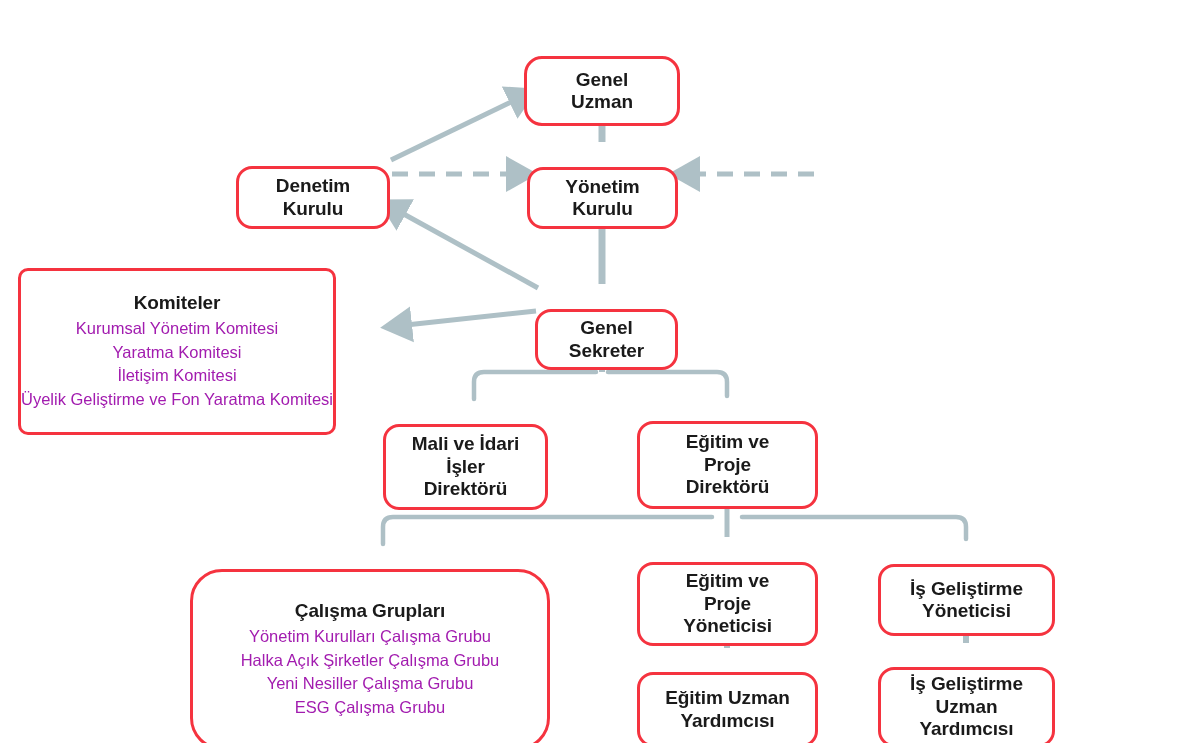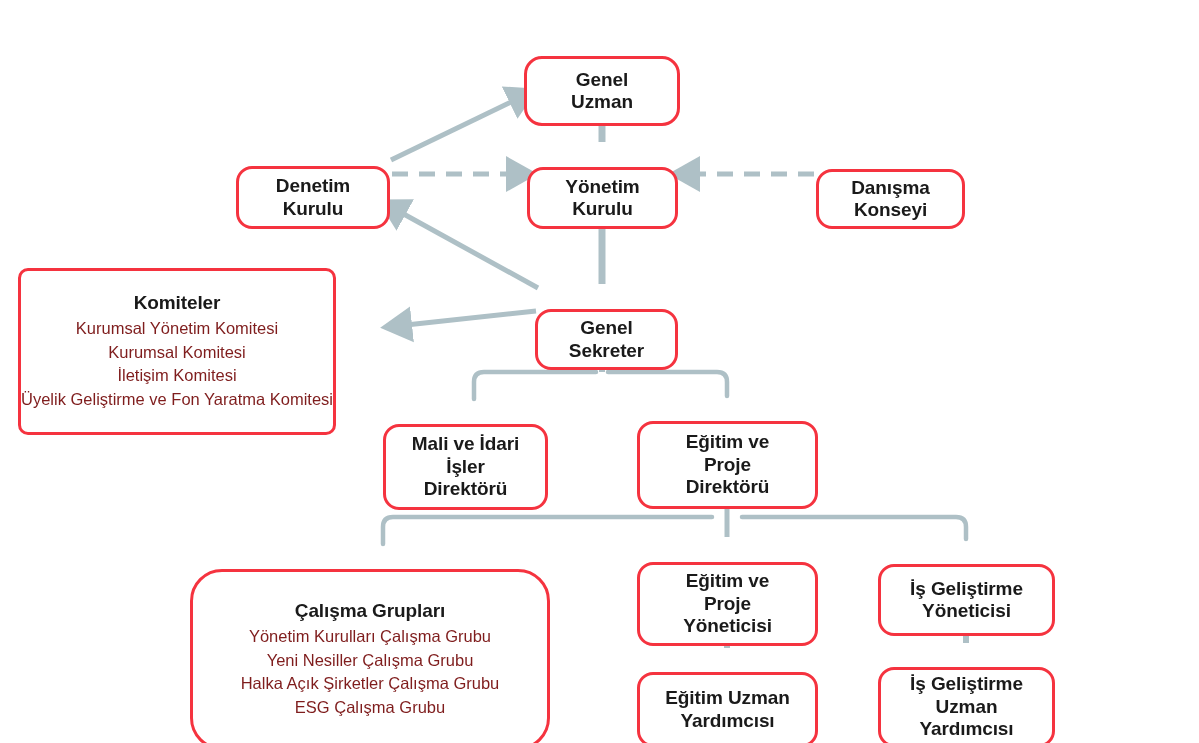--- a/index.html
+++ b/index.html
@@ -51,21 +51,21 @@
     font-size: 19px;
   }
   .node.group .title {
     font-size: 19px;
     margin-bottom: 3px;
   }
   .node.group .item {
     font-size: 16.5px;
     font-weight: normal;
     line-height: 1.42;
-    color: #7f1d1d;
+    color: #a21caf;
     white-space: nowrap;
   }
   
   #n-genel-kurul      { left: 524px; top: 32px;  width: 156px; height: 70px;  border-radius: 18px; }
   #n-denetim-kurulu   { left: 236px; top: 142px; width: 154px; height: 63px;  border-radius: 16px; }
   #n-yonetim-kurulu   { left: 527px; top: 143px; width: 151px; height: 62px;  border-radius: 16px; }
   #n-danisma-konseyi  { left: 816px; top: 145px; width: 149px; height: 60px;  border-radius: 16px; }
   #n-komiteler        { left: 18px;  top: 244px; width: 318px; height: 167px; border-radius: 10px; }
   #n-genel-sekreter   { left: 535px; top: 285px; width: 143px; height: 61px;  border-radius: 16px; }
   #n-mali-direktor    { left: 383px; top: 400px; width: 165px; height: 86px;  border-radius: 16px; }
@@ -134,31 +134,25 @@
     </div>
   </div>
 
   <div class="node simple" id="n-yonetim-kurulu">
     <div class="title">
       <span>Yönetim</span><br>
       <span>Kurulu</span>
     </div>
   </div>
 
-  <div class="node simple" id="n-danisma-konseyi">
-    <div class="title">
-      <span>Danışma</span><br>
-      <span>Konseyi</span>
-    </div>
-  </div>
 
   <div class="node group" id="n-komiteler">
     <div class="title">Komiteler</div>
     <div class="item">Kurumsal Yönetim Komitesi</div>
-    <div class="item">Kurumsal Komitesi</div>
+    <div class="item">Yaratma Komitesi</div>
     <div class="item">İletişim Komitesi</div>
     <div class="item">Üyelik Geliştirme ve Fon Yaratma Komitesi</div>
   </div>
 
   <div class="node simple" id="n-genel-sekreter">
     <div class="title">
       <span>Genel</span><br>
       <span>Sekreter</span>
     </div>
   </div>
@@ -175,22 +169,22 @@
     <div class="title">
       <span>Eğitim ve</span><br>
       <span>Proje</span><br>
       <span>Direktörü</span>
     </div>
   </div>
 
   <div class="node group" id="n-calisma-gruplari">
     <div class="title">Çalışma Grupları</div>
     <div class="item">Yönetim Kurulları Çalışma Grubu</div>
+    <div class="item">Halka Açık Şirketler Çalışma Grubu</div>
     <div class="item">Yeni Nesiller Çalışma Grubu</div>
-    <div class="item">Halka Açık Şirketler Çalışma Grubu</div>
     <div class="item">ESG Çalışma Grubu</div>
   </div>
 
   <div class="node simple" id="n-egitim-yonetici">
     <div class="title">
       <span>Eğitim ve</span><br>
       <span>Proje</span><br>
       <span>Yöneticisi</span>
     </div>
   </div>

